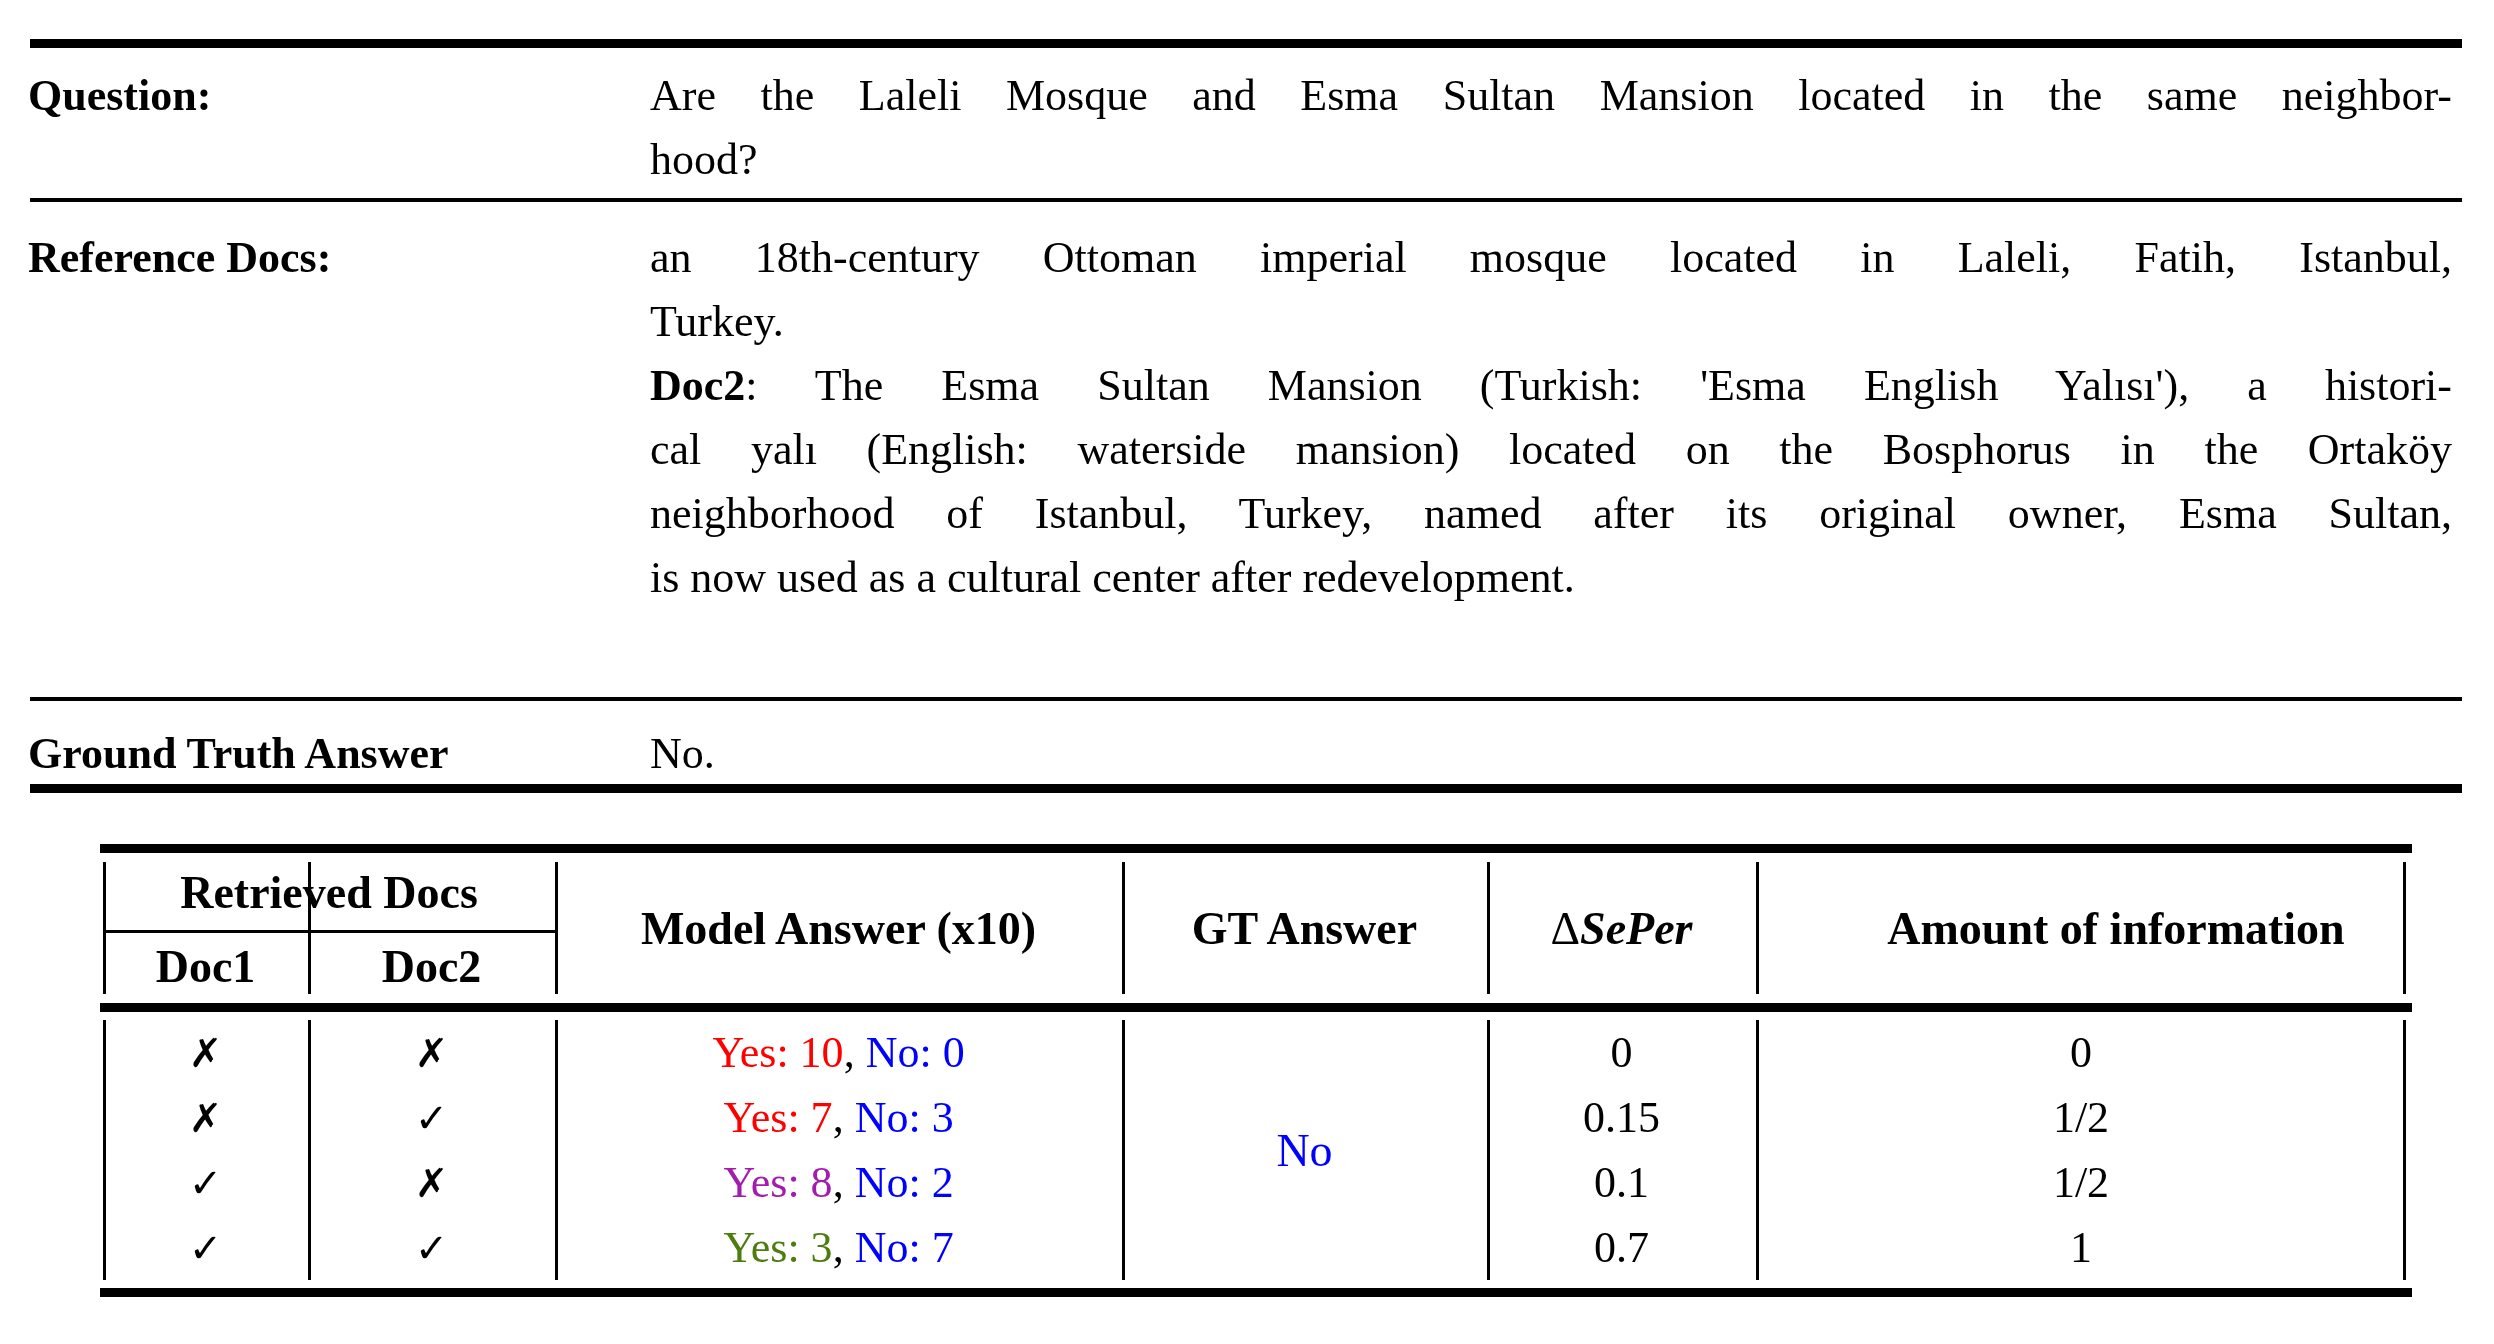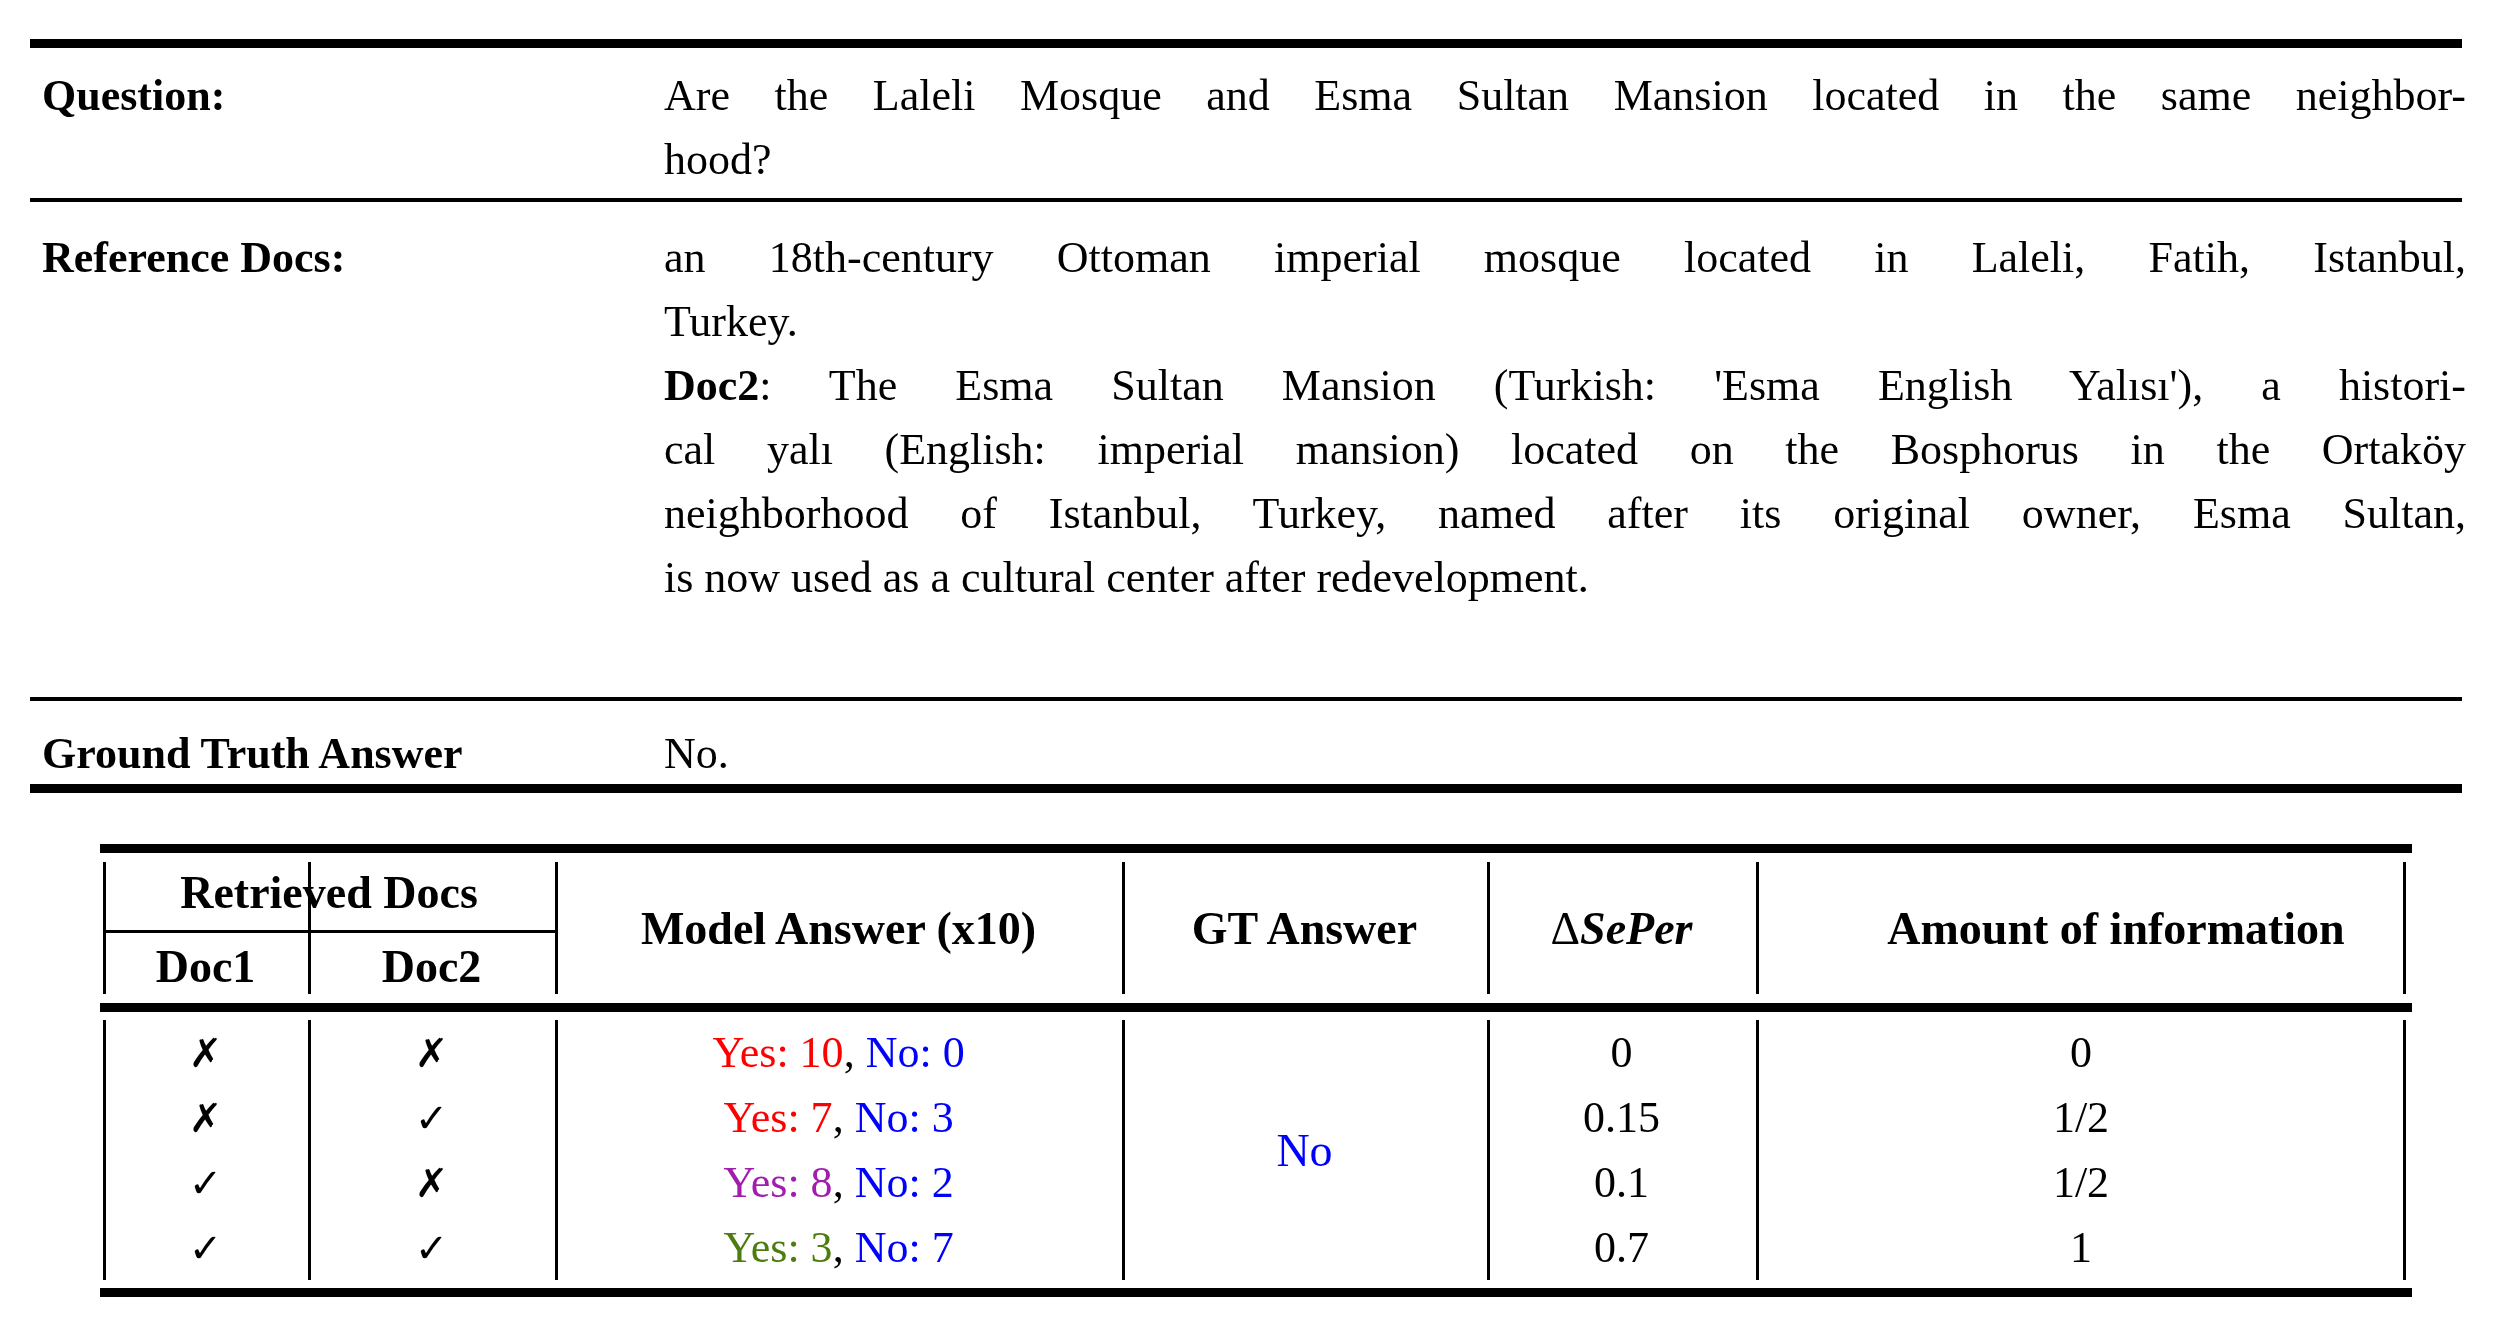--- a/index.html
+++ b/index.html
@@ -7,21 +7,21 @@
     position:relative; width:2494px; height:1344px; background:#ffffff;
     font-family:"Liberation Serif","DejaVu Serif",serif; color:#000000;
     overflow:hidden;
   }
   
   .rule { position:absolute; left:30px; width:2432px; background:#000; }
   .rule.thick { height:9px; }
   .rule.thin  { height:4px; }
 
   
-  .info-row  { position:absolute; left:42px; width:2424px; display:flex; }
+  .info-row  { position:absolute; left:28px; width:2424px; display:flex; }
   .info-label{ width:622px; font-size:44px; font-weight:bold; line-height:64px; }
   .info-body { width:1802px; font-size:44px; line-height:64px; }
   .line      { height:64px; white-space:nowrap; }
   .line.just { white-space:normal; text-align:justify; text-align-last:justify; }
   .b { font-weight:bold; }
 
   
   .rtable { position:absolute; left:100px; top:844px; width:2312px; height:453px; }
   .trule  { position:absolute; left:0; width:2312px; height:9px; background:#000; }
   .vline  { position:absolute; width:3px; background:#000; }
@@ -65,21 +65,21 @@
   </div>
 
   <div class="rule thin" style="top:198px"></div>
 
   <div class="info-row" style="top:226px">
     <div class="info-label">Reference Docs:</div>
     <div class="info-body" id="refdocs-body">
         <div class="line just"><span>an 18th-century Ottoman imperial mosque located in Laleli, Fatih, Istanbul,</span></div>
         <div class="line"><span>Turkey.</span></div>
         <div class="line just"><span class="b">Doc2</span><span>: The Esma Sultan Mansion (Turkish: 'Esma English Yalısı'), a histori-</span></div>
-        <div class="line just"><span>cal yalı (English: imperial mansion) located on the Bosphorus in the Ortaköy</span></div>
+        <div class="line just"><span>cal yalı (English: waterside mansion) located on the Bosphorus in the Ortaköy</span></div>
         <div class="line just"><span>neighborhood of Istanbul, Turkey, named after its original owner, Esma Sultan,</span></div>
         <div class="line"><span>is now used as a cultural center after redevelopment.</span></div>
       </div>
   </div>
 
   <div class="rule thin" style="top:697px"></div>
 
   <div class="info-row" style="top:722px">
     <div class="info-label">Ground Truth Answer</div>
     <div class="info-body">No.</div>

